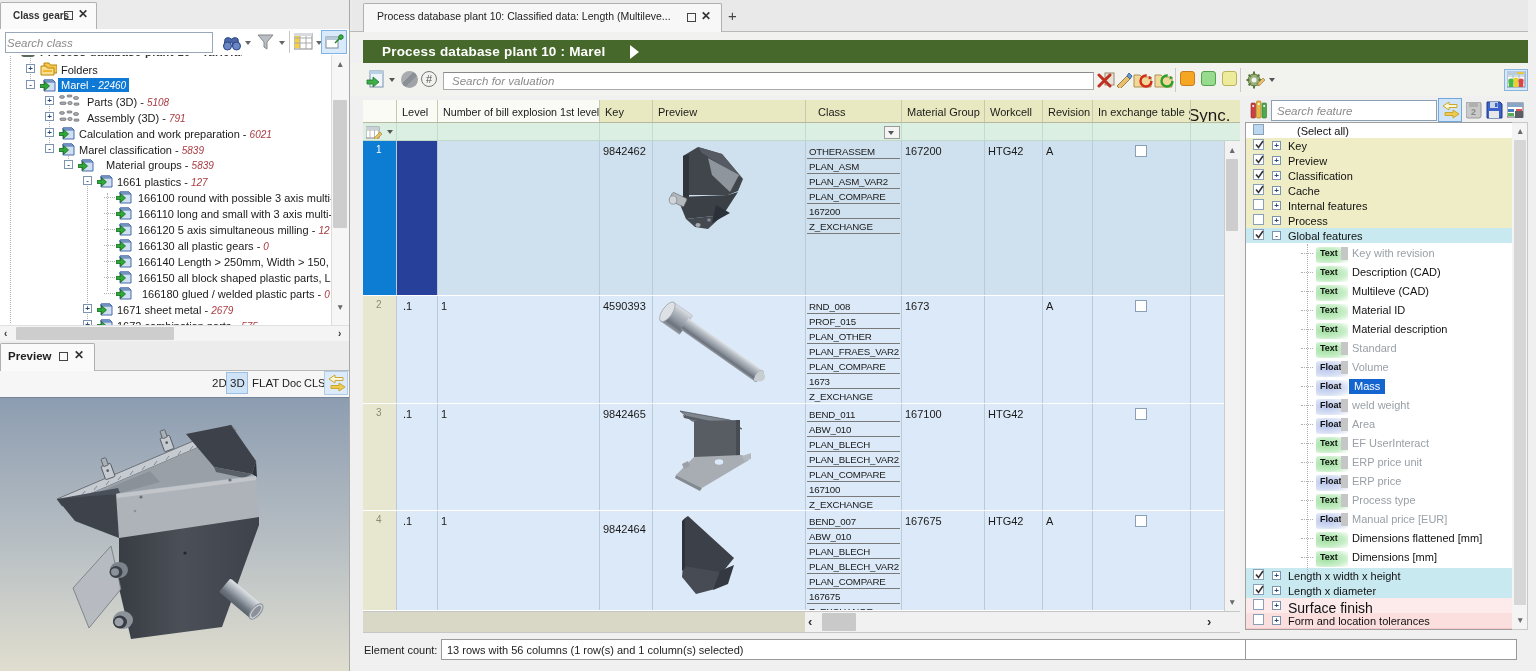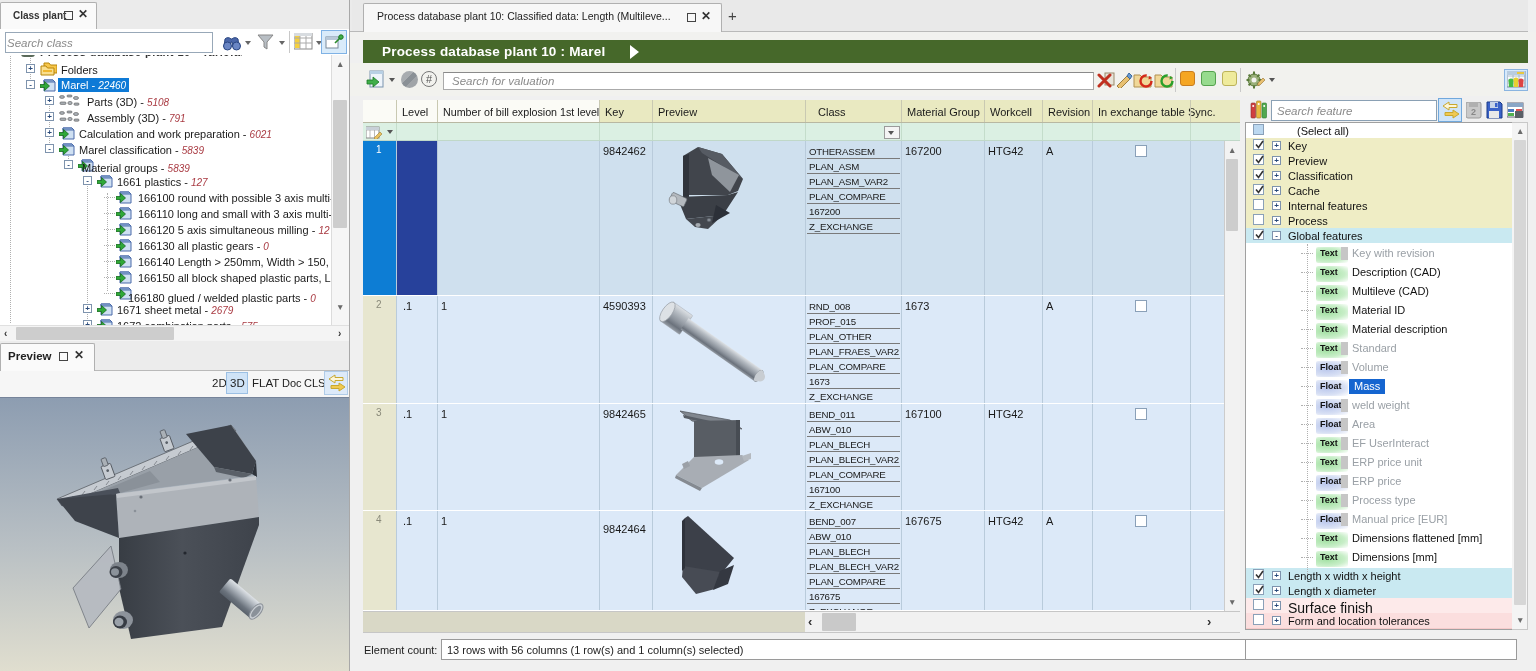--- a/index.html
+++ b/index.html
@@ -13,21 +13,21 @@
 .gl{position:absolute;background:#b9cbdb;width:1px}
 .cell{position:absolute;white-space:nowrap}
 .ul{position:absolute;border-bottom:1px solid #7a7a7a;height:13px;white-space:nowrap;overflow:hidden;font-size:9.7px;letter-spacing:-0.2px}
 .badge{position:absolute;width:32px;height:16px;font-size:9px;font-weight:bold;color:#111;border-radius:2px;line-height:13px}
 .glbl{color:#9aa0a6}
 </style></head><body>
 
 <div class="ab" style="left:0;top:0;width:1536px;height:32px;background:#ebebeb;border-bottom:1px solid #b9b9b9"></div>
 
 <div class="ab" style="left:0;top:2px;width:97px;height:30px;background:#fafafa;border:1px solid #b0b0b0;border-bottom:none;border-radius:2px 2px 0 0"></div>
-<div class="ab" style="left:13px;top:10px;font-weight:bold;font-size:10px;color:#333">Class plant</div>
+<div class="ab" style="left:13px;top:10px;font-weight:bold;font-size:10px;color:#333">Class gears</div>
 <div class="ab" style="left:64px;top:11px;width:9px;height:9px;border:1.5px solid #444"></div>
 <div class="ab" style="left:78px;top:7px;font-size:12px;font-weight:bold;color:#333">✕</div>
 
 <div class="ab" style="left:352px;top:0;width:1176px;height:32px;background:#e9e9e9;border-bottom:1px solid #b9b9b9"></div>
 <div class="ab" style="left:1528px;top:0;width:8px;height:96px;background:#f0f0f0;border-bottom:none"></div>
 <div class="ab" style="left:363px;top:3px;width:359px;height:29px;background:#f7f7f7;border:1px solid #b0b0b0;border-bottom:none;border-radius:2px 2px 0 0"></div>
 <div class="ab" style="left:377px;top:10px;font-size:10.5px;color:#222">Process database plant 10: Classified data: Length (Multileve...</div>
 <div class="ab" style="left:687px;top:13px;width:9px;height:9px;border:1.5px solid #444"></div>
 <div class="ab" style="left:701px;top:9px;font-size:12px;font-weight:bold;color:#333">✕</div>
 <div class="ab" style="left:728px;top:7px;font-size:15px;color:#444">+</div>
@@ -184,21 +184,21 @@
       <path d="M4 2 h9 l2 2 h-11 z" fill="#9ab8dc" stroke="#4a6aaa"></path>
       <path d="M0 6.5 h4.5 v-3 l5 4.5 -5 4.5 v-3 h-4.5 z" fill="#2fa838" stroke="#156a1d" stroke-width=".8"></path>
     </svg>
     <div class="ab" style="left:79px;top:88px;font-size:11px;white-space:nowrap;line-height:14px">Marel classification - <span class="num">5839</span></div>
     <div class="exp" style="left:64px;top:105px">-</div>
     <svg class="ab" style="left:78px;top:103px" width="17" height="14">
       <path d="M4 2 h9 l2 2 v9 h-11 z" fill="#cfe0f2" stroke="#4a6aaa"></path>
       <path d="M4 2 h9 l2 2 h-11 z" fill="#9ab8dc" stroke="#4a6aaa"></path>
       <path d="M0 6.5 h4.5 v-3 l5 4.5 -5 4.5 v-3 h-4.5 z" fill="#2fa838" stroke="#156a1d" stroke-width=".8"></path>
     </svg>
-    <div class="ab" style="left:82px;top:104px;font-size:11px;white-space:nowrap;line-height:18px">Material groups - <span class="num">5839</span></div>
+    <div class="ab" style="left:106px;top:104px;font-size:11px;white-space:nowrap;line-height:12px">Material groups - <span class="num">5839</span></div>
     <div class="exp" style="left:83px;top:121px">-</div>
     <svg class="ab" style="left:97px;top:119px" width="17" height="14">
       <path d="M4 2 h9 l2 2 v9 h-11 z" fill="#cfe0f2" stroke="#4a6aaa"></path>
       <path d="M4 2 h9 l2 2 h-11 z" fill="#9ab8dc" stroke="#4a6aaa"></path>
       <path d="M0 6.5 h4.5 v-3 l5 4.5 -5 4.5 v-3 h-4.5 z" fill="#2fa838" stroke="#156a1d" stroke-width=".8"></path>
     </svg>
     <div class="ab" style="left:117px;top:120px;font-size:11px;white-space:nowrap;line-height:14px">1661 plastics - <span class="num">127</span></div>
     <svg class="ab" style="left:116px;top:135px" width="17" height="14">
       <path d="M4 2 h9 l2 2 v9 h-11 z" fill="#cfe0f2" stroke="#4a6aaa"></path>
       <path d="M4 2 h9 l2 2 h-11 z" fill="#9ab8dc" stroke="#4a6aaa"></path>
@@ -240,21 +240,21 @@
       <path d="M0 6.5 h4.5 v-3 l5 4.5 -5 4.5 v-3 h-4.5 z" fill="#2fa838" stroke="#156a1d" stroke-width=".8"></path>
     </svg>
     <div class="ab" style="left:104px;top:222px;width:11px;height:1px;border-top:1px dotted #b0b0b0"></div>
     <div class="ab" style="left:138px;top:216px;font-size:11px;white-space:nowrap;line-height:14px">166150 all block shaped plastic parts, L &lt;=</div>
     <svg class="ab" style="left:116px;top:231px" width="17" height="14">
       <path d="M4 2 h9 l2 2 v9 h-11 z" fill="#cfe0f2" stroke="#4a6aaa"></path>
       <path d="M4 2 h9 l2 2 h-11 z" fill="#9ab8dc" stroke="#4a6aaa"></path>
       <path d="M0 6.5 h4.5 v-3 l5 4.5 -5 4.5 v-3 h-4.5 z" fill="#2fa838" stroke="#156a1d" stroke-width=".8"></path>
     </svg>
     <div class="ab" style="left:104px;top:238px;width:11px;height:1px;border-top:1px dotted #b0b0b0"></div>
-    <div class="ab" style="left:128px;top:232px;font-size:11px;white-space:nowrap;line-height:22px">166180 glued / welded plastic parts - <span class="num">0</span></div>
+    <div class="ab" style="left:142px;top:232px;font-size:11px;white-space:nowrap;line-height:14px">166180 glued / welded plastic parts - <span class="num">0</span></div>
     <div class="exp" style="left:83px;top:249px">+</div>
     <svg class="ab" style="left:97px;top:247px" width="17" height="14">
       <path d="M4 2 h9 l2 2 v9 h-11 z" fill="#cfe0f2" stroke="#4a6aaa"></path>
       <path d="M4 2 h9 l2 2 h-11 z" fill="#9ab8dc" stroke="#4a6aaa"></path>
       <path d="M0 6.5 h4.5 v-3 l5 4.5 -5 4.5 v-3 h-4.5 z" fill="#2fa838" stroke="#156a1d" stroke-width=".8"></path>
     </svg>
     <div class="ab" style="left:117px;top:248px;font-size:11px;white-space:nowrap;line-height:14px">1671 sheet metal - <span class="num">2679</span></div>
     <div class="exp" style="left:83px;top:265px">+</div>
     <svg class="ab" style="left:97px;top:263px" width="17" height="14">
       <path d="M4 2 h9 l2 2 v9 h-11 z" fill="#cfe0f2" stroke="#4a6aaa"></path>
@@ -370,21 +370,21 @@
     <div class="ab" style="left:236px;top:0;width:641px;height:23px;background:#e9e9c1"></div>
     <div class="ab" style="left:39px;top:6px;font-size:11px;color:#1a1a1a;white-space:nowrap">Level</div>
     <div class="ab" style="left:80px;top:6px;font-size:10.7px;color:#1a1a1a;white-space:nowrap">Number of bill explosion 1st level</div>
     <div class="ab" style="left:242px;top:6px;font-size:11px;color:#1a1a1a;white-space:nowrap">Key</div>
     <div class="ab" style="left:295px;top:6px;font-size:11px;color:#1a1a1a;white-space:nowrap">Preview</div>
     <div class="ab" style="left:455px;top:6px;font-size:11px;color:#1a1a1a;white-space:nowrap">Class</div>
     <div class="ab" style="left:544px;top:6px;font-size:11px;color:#1a1a1a;white-space:nowrap">Material Group</div>
     <div class="ab" style="left:627px;top:6px;font-size:11px;color:#1a1a1a;white-space:nowrap">Workcell</div>
     <div class="ab" style="left:685px;top:6px;font-size:11px;color:#1a1a1a;white-space:nowrap">Revision</div>
     <div class="ab" style="left:735px;top:6px;font-size:11px;color:#1a1a1a;white-space:nowrap">In exchange table</div>
-    <div class="ab" style="left:825px;top:6px;font-size:11px;color:#1a1a1a;white-space:nowrap">Sync.</div>
+    <div class="ab" style="left:825px;top:6px;font-size:17px;color:#1a1a1a;white-space:nowrap">Sync.</div>
     <div class="ab" style="left:33px;top:0;width:1px;height:23px;background:#c9c9b2"></div>
     <div class="ab" style="left:74px;top:0;width:1px;height:23px;background:#c9c9b2"></div>
     <div class="ab" style="left:236px;top:0;width:1px;height:23px;background:#c9c9b2"></div>
     <div class="ab" style="left:289px;top:0;width:1px;height:23px;background:#c9c9b2"></div>
     <div class="ab" style="left:442px;top:0;width:1px;height:23px;background:#c9c9b2"></div>
     <div class="ab" style="left:538px;top:0;width:1px;height:23px;background:#c9c9b2"></div>
     <div class="ab" style="left:621px;top:0;width:1px;height:23px;background:#c9c9b2"></div>
     <div class="ab" style="left:679px;top:0;width:1px;height:23px;background:#c9c9b2"></div>
     <div class="ab" style="left:729px;top:0;width:1px;height:23px;background:#c9c9b2"></div>
     <div class="ab" style="left:827px;top:0;width:1px;height:23px;background:#c9c9b2"></div>

